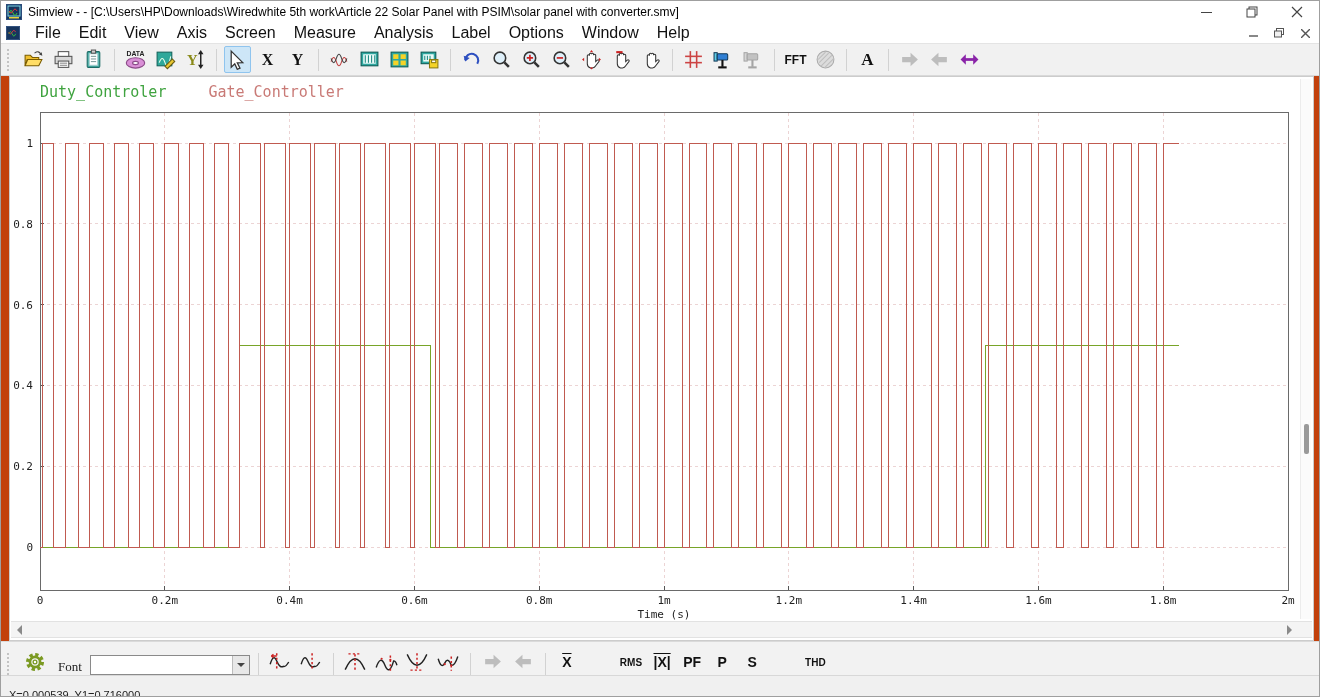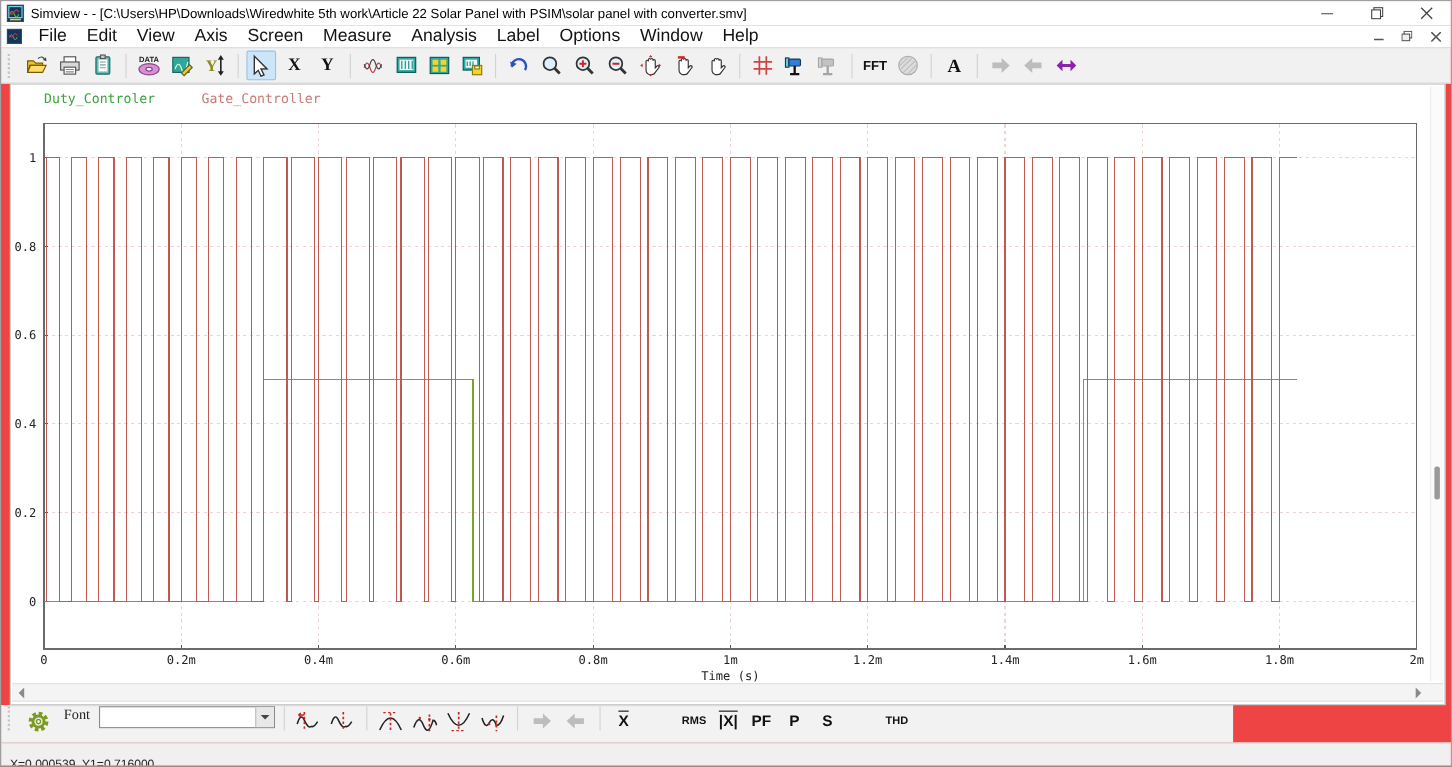--- a/index.html
+++ b/index.html
@@ -1,19 +1,19 @@
 <!DOCTYPE html>
 <html><head>
 <meta charset="utf-8">
 <style>
   * { margin:0; padding:0; box-sizing:border-box; }
   html,body { background:#888; }
   #app {
     position:relative; width:1320px; height:697px;
-    background:#ef4444; border:1px solid #9f9f9f;
+    background:#c2410c; border:1px solid #9f9f9f;
     font-family:"Liberation Sans", sans-serif; overflow:hidden;
     -webkit-font-smoothing:antialiased;
   }
   
   .titlebar { height:22px; background:#ffffff; display:flex; align-items:center; padding-left:5px; }
   .titlebar .apptitle { font-size:12px; color:#000; margin-left:6px; white-space:nowrap; }
   .wincontrols { margin-left:auto; display:flex; height:22px; }
   .winbtn { width:45px; height:22px; display:flex; align-items:center; justify-content:center; }
   
   .menubar { height:20px; background:#ffffff; display:flex; align-items:center; padding-left:5px; font-size:16px; color:#111; }
@@ -25,36 +25,36 @@
     display:flex; align-items:center; padding-left:4px; gap:3px; }
   .gripper { width:5px; height:22px; border-left:2px dotted #c3c3c3; margin:0 5px 0 2px; }
   .tbtn { width:27px; height:27px; display:flex; align-items:center; justify-content:center; border:1px solid transparent; border-radius:2px; }
   .tbtn.sel { background:#cde6f7; border:1px solid #8fc4ee; }
   .sep { width:1px; height:22px; background:#d2d2d2; margin:0 4px; }
   .txtbtn { font-family:"Liberation Serif", serif; font-weight:bold; font-size:16px; color:#111; }
   .fftbtn { font-size:12px; font-weight:bold; color:#111; letter-spacing:0; }
   .atool  { font-family:"Liberation Serif", serif; font-weight:bold; font-size:17px; color:#111; }
   
   .chartwrap { position:absolute; left:8px; top:75px; width:1305px; height:565px; background:#ffffff; border:1px solid #cccccc; }
-  .legend { position:absolute; left:30px; top:6px; font-family:"DejaVu Sans Mono", monospace; font-size:12px; display:flex; gap:42px; }
+  .legend { position:absolute; left:30px; top:6px; font-family:"DejaVu Sans Mono", monospace; font-size:15px; display:flex; gap:42px; }
   #chart-svg { position:absolute; left:0; top:0; }
   .grid { stroke:#ecd4d4; stroke-width:1; stroke-dasharray:3 3; shape-rendering:crispEdges; }
   .tick { stroke:#555; stroke-width:1; shape-rendering:crispEdges; }
   .tlabel { font-family:"DejaVu Sans Mono", monospace; font-size:11px; fill:#222; }
   .plotborder { stroke:#6a6a6a; fill:none; stroke-width:1; shape-rendering:crispEdges; }
   .trace { fill:none; stroke-width:1; shape-rendering:crispEdges; }
   .vscroll { position:absolute; right:2px; top:2px; width:11px; height:540px; background:#fbfbfb; border-left:1px solid #ececec; }
   .vthumb { position:absolute; left:3px; top:345px; width:5px; height:30px; background:#9a9a9a; border-radius:2px; }
   .hscroll { position:absolute; left:1px; right:1px; bottom:2px; height:17px; background:#f4f4f4; border-top:1px solid #e2e2e2; border-bottom:1px solid #e2e2e2; }
   .harrow { position:absolute; top:3px; width:0; height:0; border:5px solid transparent; }
   .harrow.left  { left:6px;  border-right-color:#8a8a8a; border-left-width:0; }
   .harrow.right { right:20px; border-left-color:#8a8a8a; border-right-width:0; }
   
-  .toolbar-bottom { position:absolute; left:0; top:640px; width:1120px; height:34px; background:#f2f2f2; border-top:1px solid #dadada;
-    display:flex; align-items:flex-start; padding-left:4px; gap:4px; }
+  .toolbar-bottom { position:absolute; left:0; top:640px; width:1320px; height:34px; background:#f2f2f2; border-top:1px solid #dadada;
+    display:flex; align-items:flex-end; padding-left:4px; gap:4px; }
   .fontlabel { font-family:"Liberation Serif", serif; font-size:13px; color:#222; margin:0 4px 0 6px; }
   .combo { display:flex; width:160px; height:20px; border:1px solid #8a8a8a; background:#fff; }
   .combo-field { flex:1; }
   .combo-btn { width:17px; background:#e8e8e8; border-left:1px solid #bcbcbc; display:flex; align-items:center; justify-content:center; }
   .combo-btn::after { content:""; border:4px solid transparent; border-top-color:#444; margin-top:4px; }
   .measbtn { min-width:26px; height:26px; display:flex; align-items:center; justify-content:center; font-weight:bold; font-size:14px; color:#111; padding:0 3px; }
   .measbtn.small { font-size:10px;margin-left:33px; }
   .ovl { text-decoration:overline; }
   
   .statusbar { position:absolute; left:0; top:674px; width:1320px; height:38px; background:#f0f0f0; border-top:1px solid #d8d8d8;

